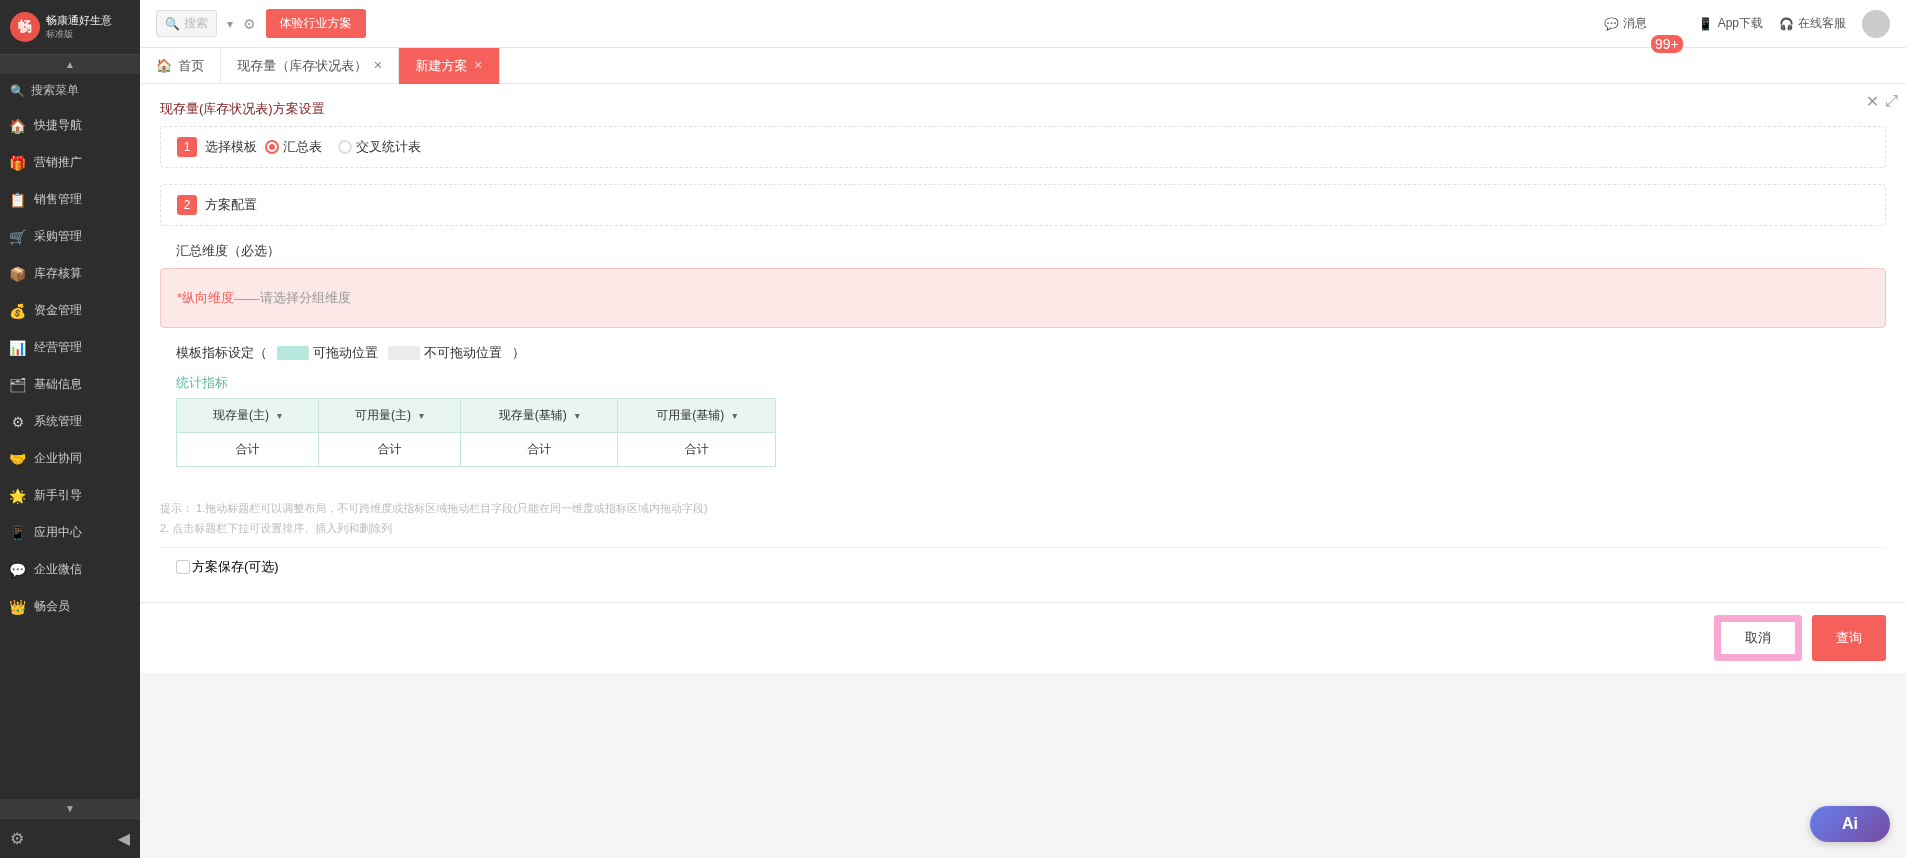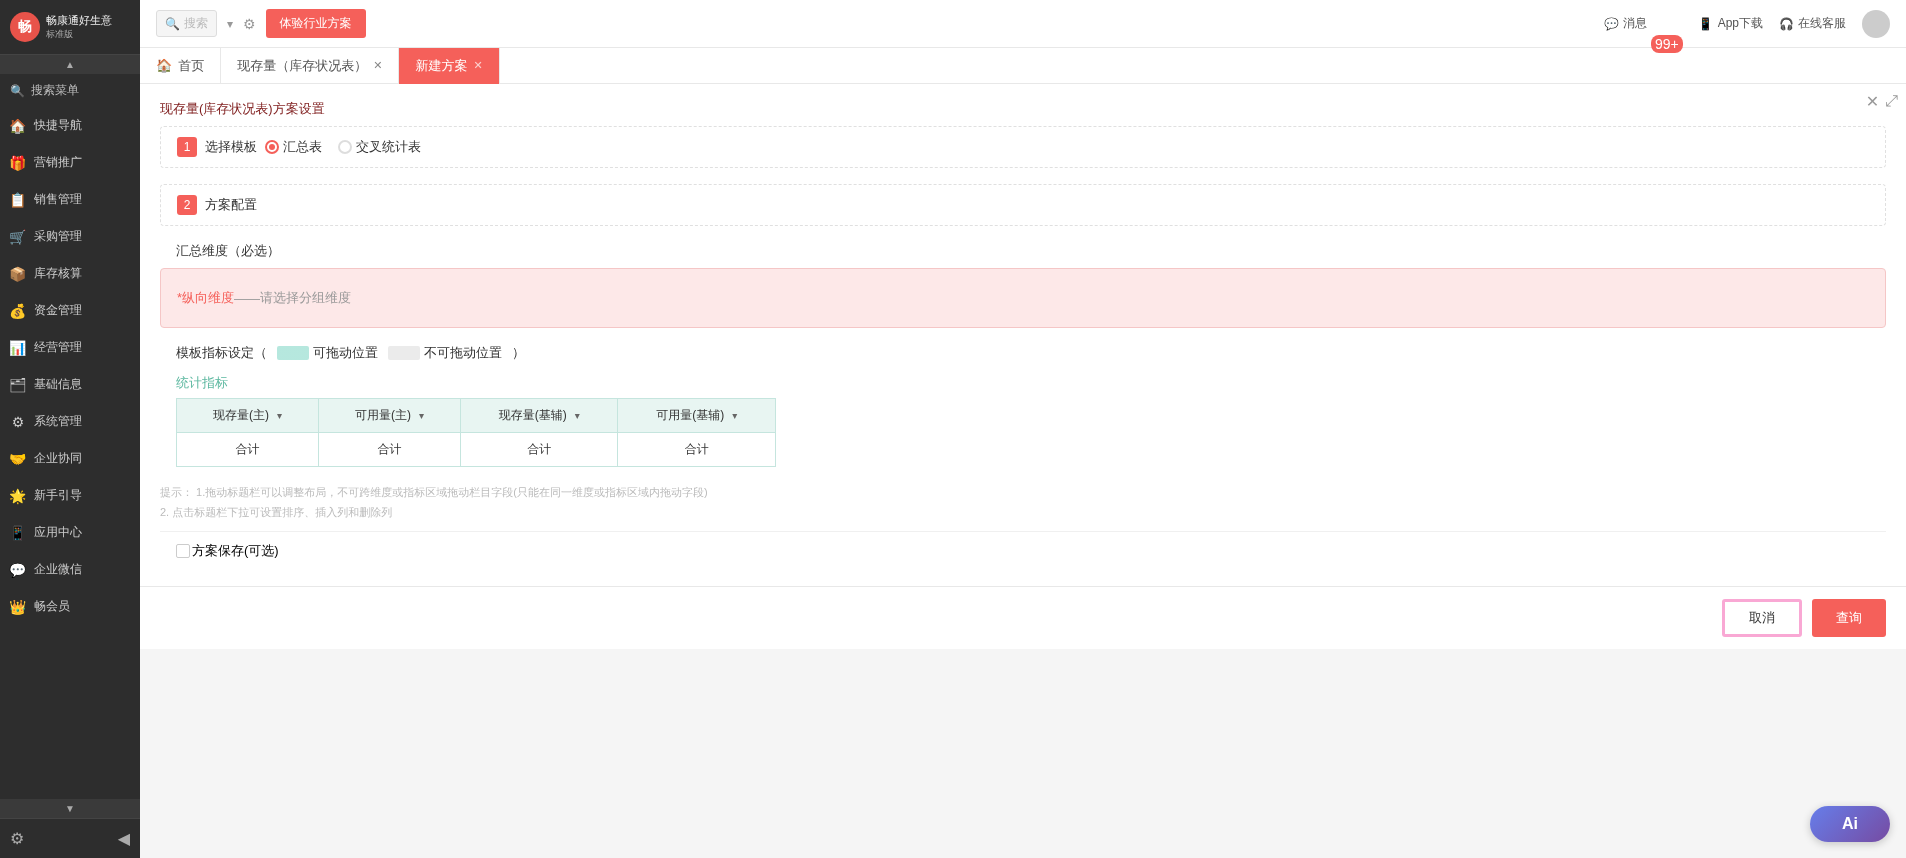--- a/index.html
+++ b/index.html
@@ -268,21 +268,21 @@
       padding: 8px 20px;
       font-size: 12px;
       color: #333;
       text-align: center;
       background: #fff;
     }
     .chevron-icon { font-size: 10px; color: #666; cursor: pointer; }
 
     
     .tips {
-      margin-top: 16px;
+      margin-top: 32px;
       color: #bbb;
       font-size: 11px;
       line-height: 1.8;
     }
 
     
     .save-row {
       display: flex;
       align-items: center;
       gap: 2px;
@@ -301,21 +301,21 @@
     .bottom-bar {
       background: #fff;
       padding: 12px 20px;
       display: flex;
       justify-content: flex-end;
       gap: 10px;
       border-top: 1px solid #e8e8e8;
     }
     .btn-cancel {
       background: #fff;
-      border: 3px solid #f9a8d4;
+      border: 7px solid #f9a8d4;
       color: #333;
       padding: 7px 24px;
       border-radius: 3px;
       font-size: 13px;
       cursor: pointer;
     }
     .btn-query {
       background: #f5605a;
       color: white;
       border: none;

